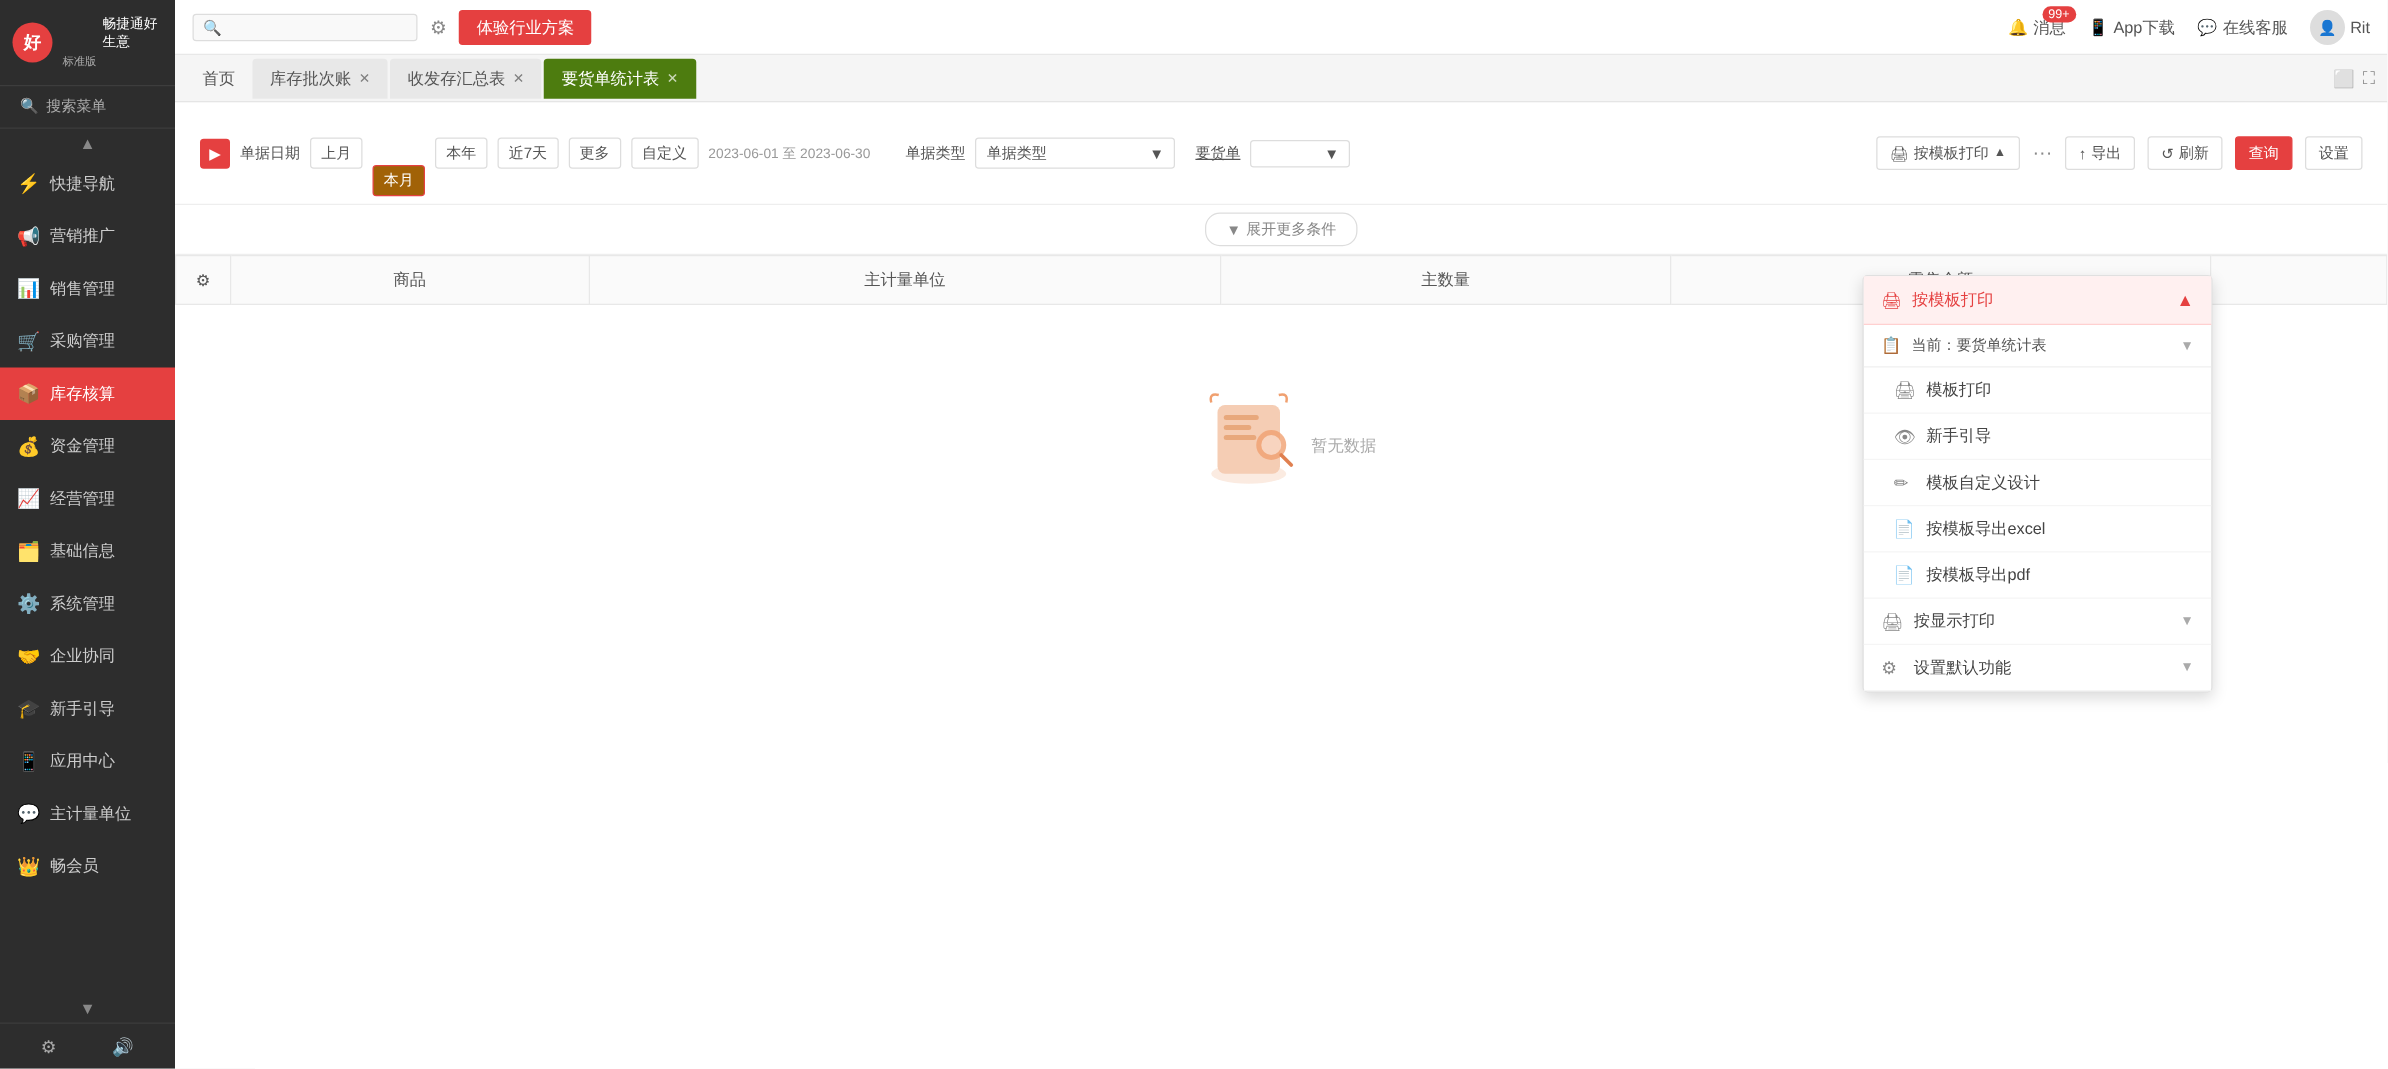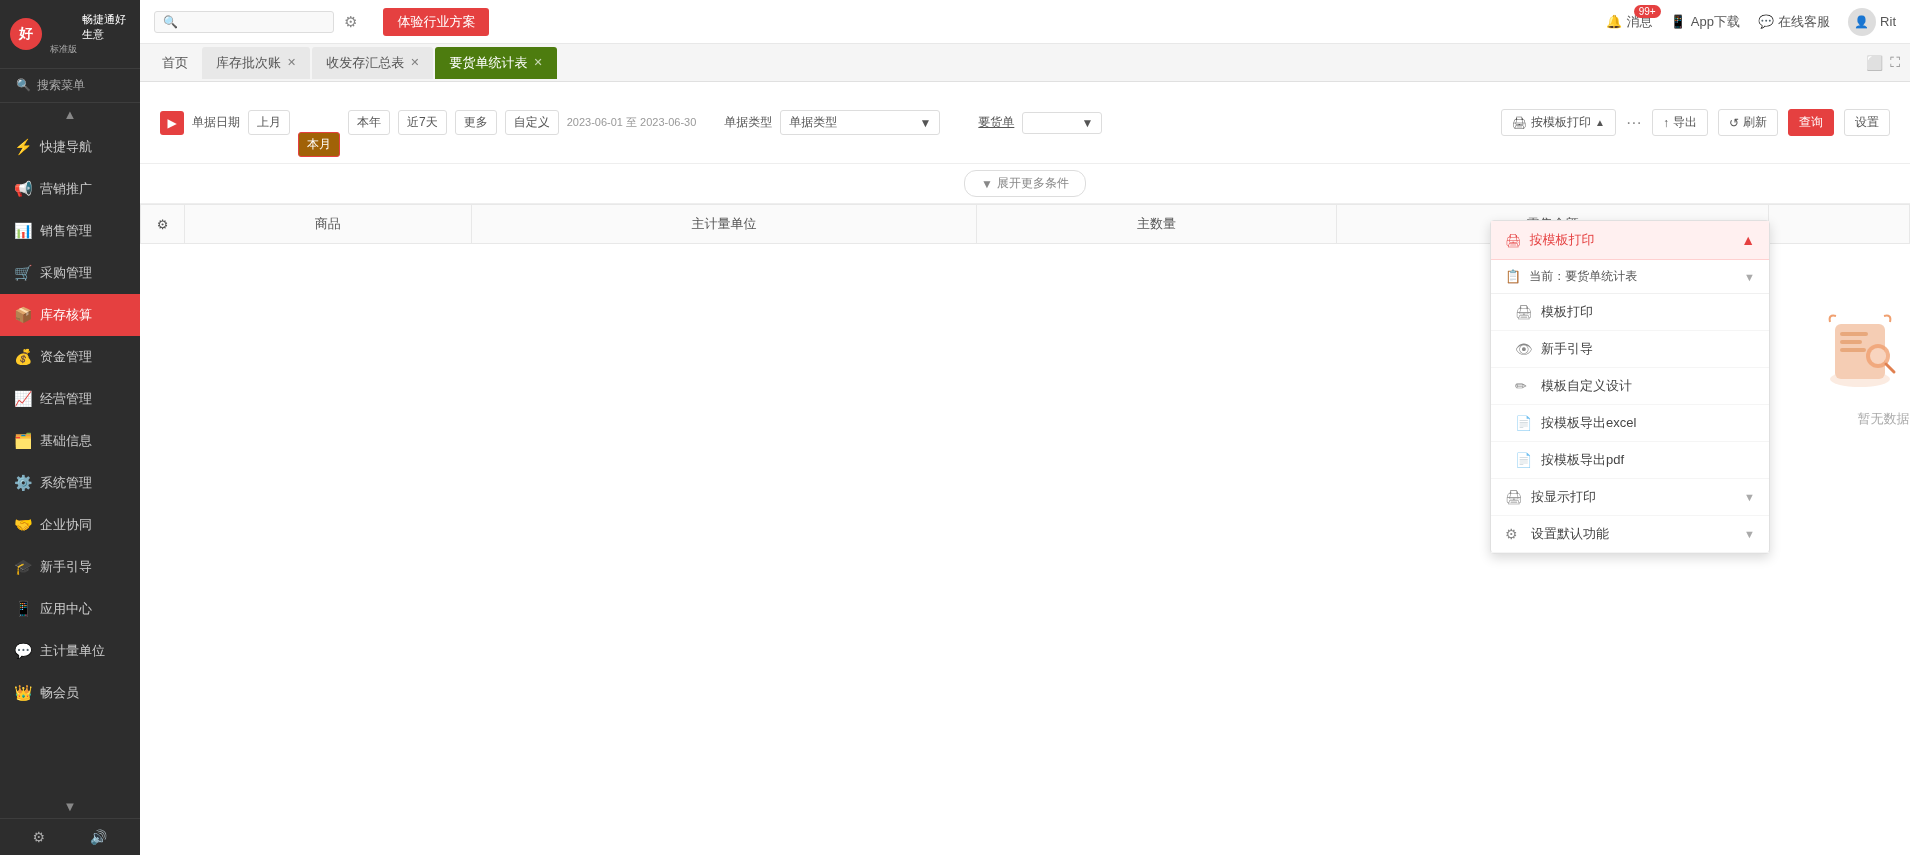--- a/index.html
+++ b/index.html
@@ -124,21 +124,20 @@
     }
     .topbar-gear { color: #888; cursor: pointer; font-size: 15px; }
     .topbar-trial-btn {
       background: #e54040;
       color: white;
       border: none;
       border-radius: 3px;
       padding: 5px 14px;
       font-size: 13px;
       cursor: pointer;
-      margin-left: 16px;
     }
     .topbar-right {
       display: flex;
       align-items: center;
       gap: 18px;
       color: #555;
       font-size: 13px;
     }
     .topbar-right .badge-item {
       display: flex;
@@ -350,22 +349,22 @@
       border: 1px solid #e8e8e8;
       padding: 10px 12px;
       text-align: center;
       color: #333;
       font-size: 13px;
     }
 
     
     .empty-state {
       display: flex;
-      flex-direction: column;
-      align-items: flex-end;
+      flex-direction: row;
+      align-items: center;
       justify-content: center;
       padding: 60px 0;
       color: #aaa;
       font-size: 13px;
     }
     .empty-icon {
       width: 100px;
       height: 90px;
       margin-bottom: 16px;
     }
@@ -604,21 +603,21 @@
         <button class="date-btn">更多</button>
         <button class="date-btn">自定义</button>
         <span class="date-range-text">2023-06-01 至 2023-06-30</span>
 
         <span class="filter-label" style="margin-left:20px;">单据类型</span>
         <div class="filter-type-select">
           <span>单据类型</span>
           <span style="margin-left:auto;">▼</span>
         </div>
 
-        <span class="filter-label" style="margin-left:30px;text-decoration:underline;">要货单</span>
+        <span class="filter-label" style="margin-left:8px;text-decoration:underline;">要货单</span>
         <div class="filter-type-select" style="min-width:80px;">
           <span></span>
           <span style="margin-left:auto;">▼</span>
         </div>
       </div>
 
       <div class="page-toolbar-right">
         <button class="toolbar-action-btn">
           <span>🖨</span>
           <span>按模板打印</span>

